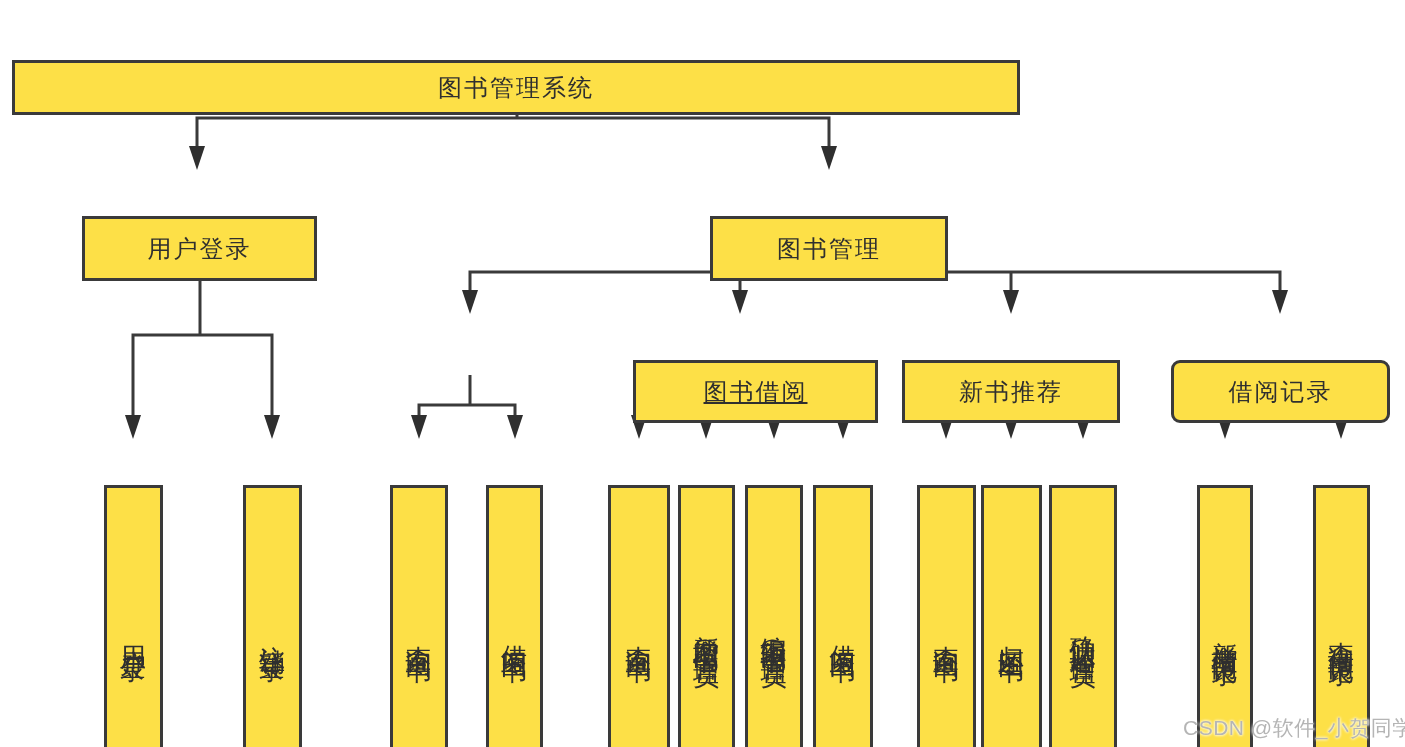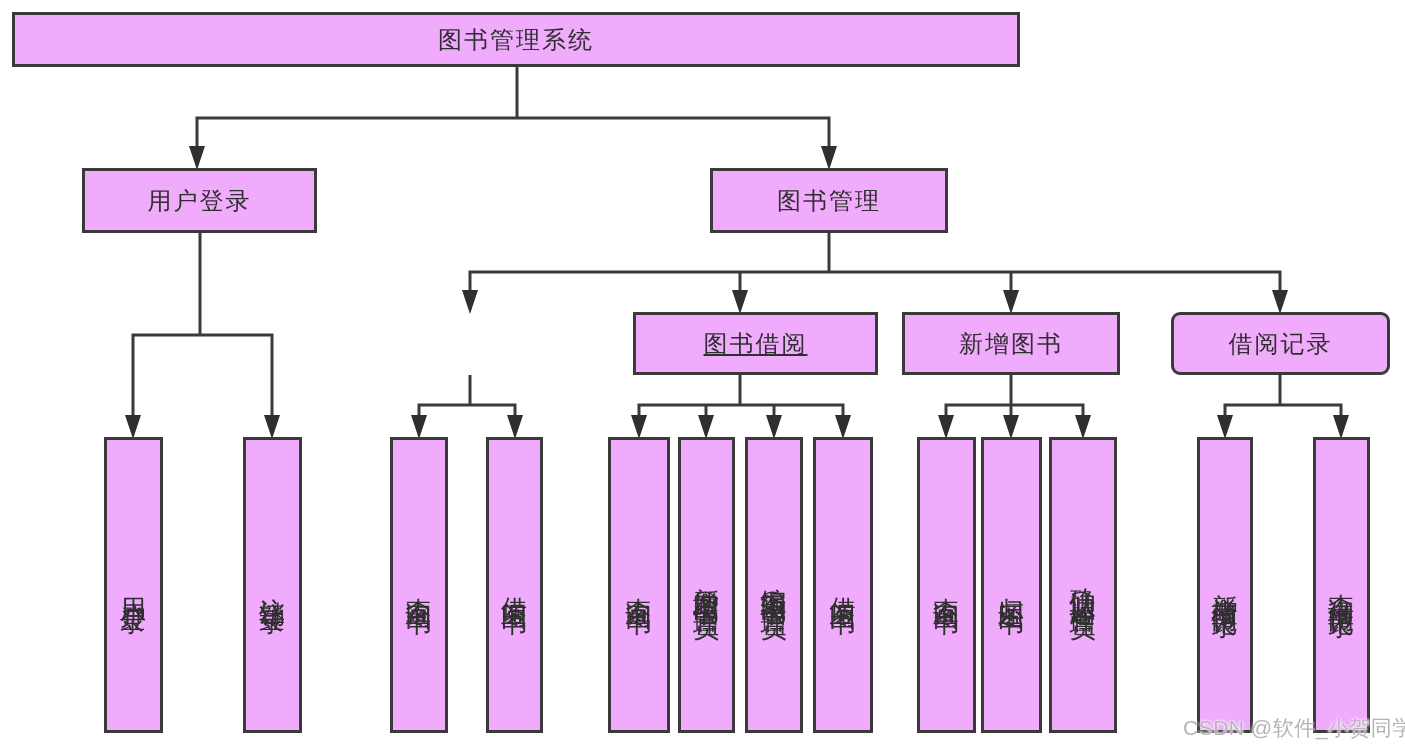--- a/index.html
+++ b/index.html
@@ -28,26 +28,27 @@
     stroke-width: 3;
   }
   #connectors polygon {
     fill: #2f2f2f;
     stroke: none;
   }
   .node {
     position: absolute;
     box-sizing: border-box;
     border: 3px solid #3a3a3a;
-    background: #f0abfc;
+    background: #fde047;
     display: flex;
     align-items: center;
     justify-content: center;
     text-align: left;
     color: #2f2f2f;
+    margin-top: 48px;
   }
   .node.h {
     font-size: 24px;
     letter-spacing: 2px;
     white-space: nowrap;
   }
   .node.v {
     writing-mode: vertical-rl;
     text-orientation: mixed;
     font-size: 26px;
@@ -126,21 +127,21 @@
       <polygon points="1333,415 1349,415 1341,439"></polygon>
     </g>
   </svg>
 
   <div class="node h" style="left:12px; top:12px; width:1008px; height:55px;">图书管理系统</div>
 
   <div class="node h" style="left:82px; top:168px; width:235px; height:65px;">用户登录</div>
   <div class="node h" style="left:710px; top:168px; width:238px; height:65px;">图书管理</div>
 
   <div class="node h" style="left:633px; top:312px; width:245px; height:63px;text-decoration:underline;">图书借阅</div>
-  <div class="node h" style="left:902px; top:312px; width:218px; height:63px;">新增图书</div>
+  <div class="node h" style="left:902px; top:312px; width:218px; height:63px;">新书推荐</div>
   <div class="node h" style="left:1171px; top:312px; width:219px; height:63px;border-radius:9px;">借阅记录</div>
 
   <div class="node v" style="left:104px; top:437px; width:59px; height:296px;">用户登录</div>
   <div class="node v" style="left:243px; top:437px; width:59px; height:296px;">注销登录</div>
 
   <div class="node v" style="left:390px; top:437px; width:58px; height:296px;">查询图书</div>
   <div class="node v" style="left:486px; top:437px; width:57px; height:296px;">借阅图书</div>
 
   <div class="node v" style="left:608px; top:437px; width:62px; height:296px;">查询图书</div>
   <div class="node v" style="left:678px; top:437px; width:57px; height:296px;">新增图书（管理员）</div>

